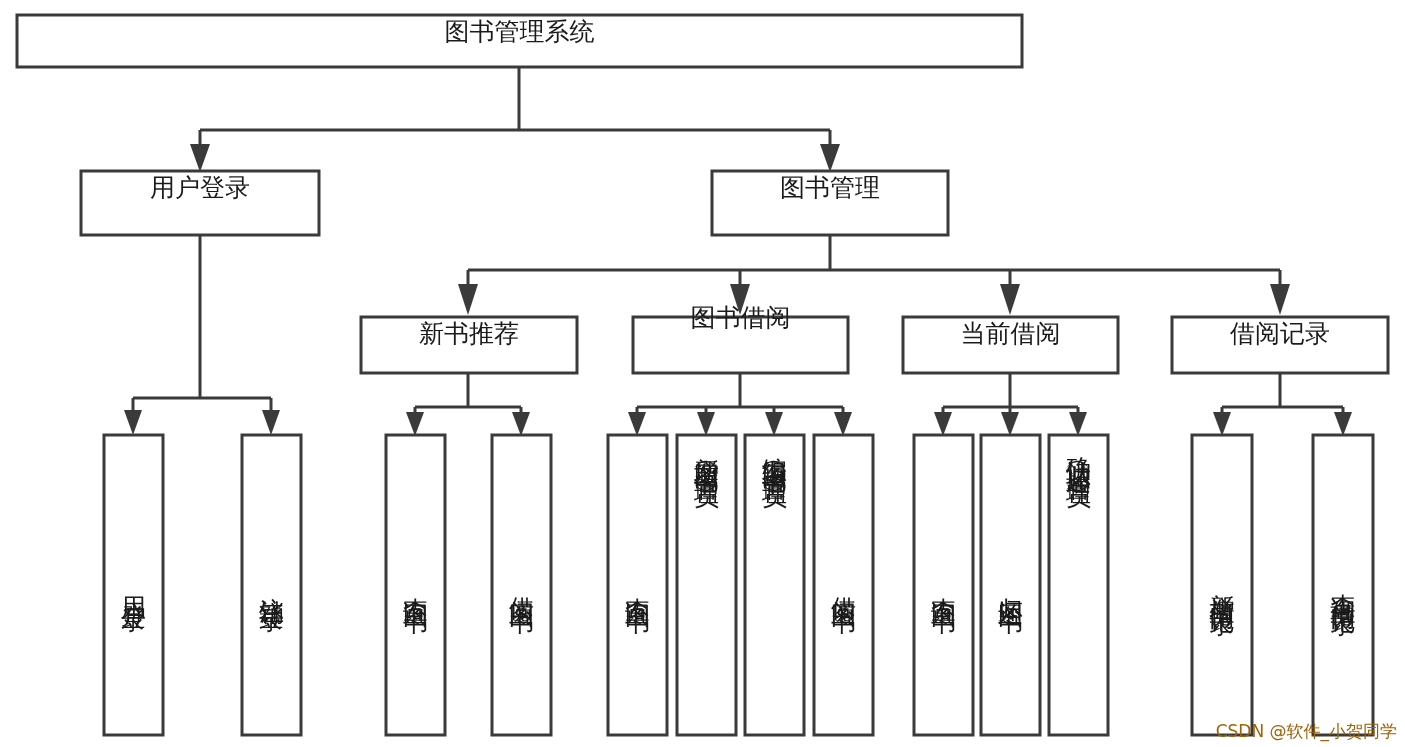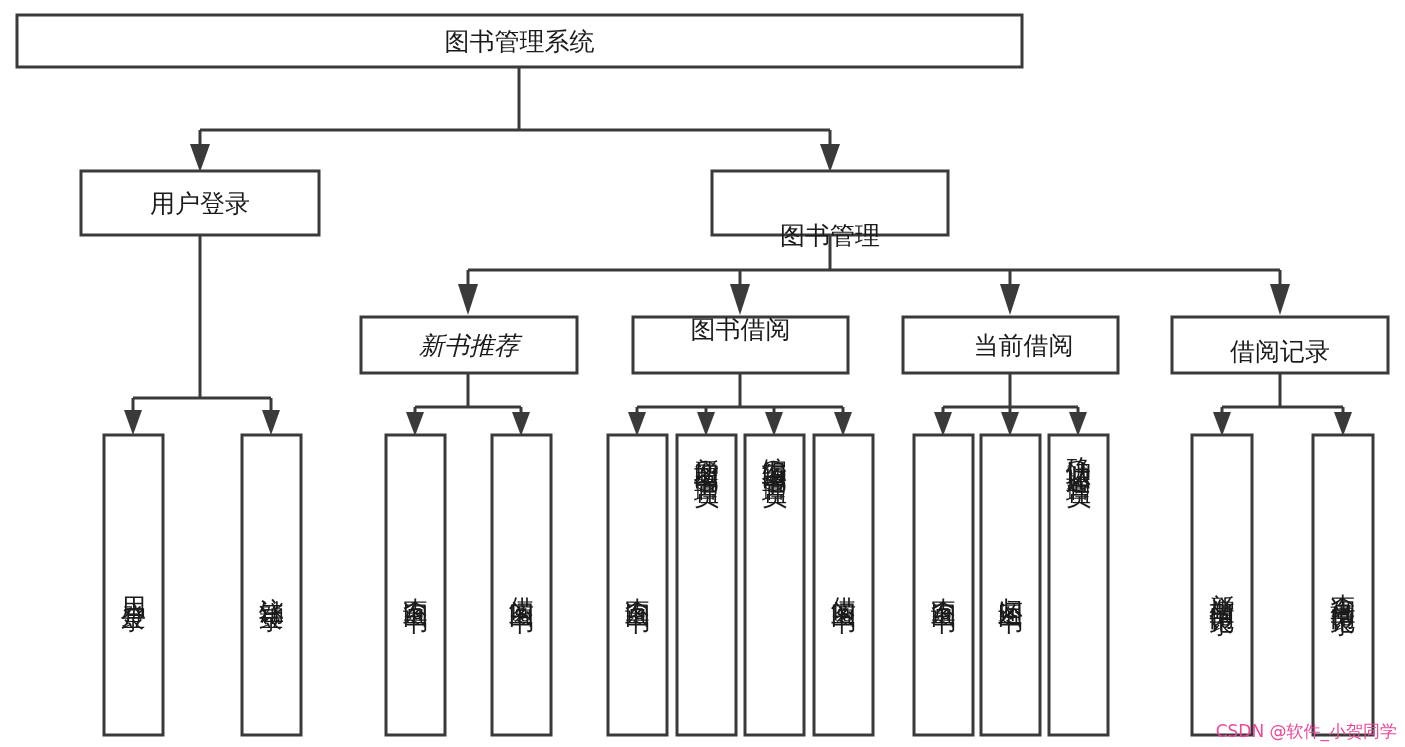--- a/index.html
+++ b/index.html
@@ -38,21 +38,21 @@
   .arrow-head {
     fill: #3a3a3a;
     stroke: none;
   }
   .watermark {
     position: absolute;
     right: 8px;
     bottom: 4px;
     font-family: "DejaVu Sans", "Liberation Sans", sans-serif;
     font-size: 17px;
-    color: #ec4899;
+    color: #a16207;
     white-space: nowrap;
     pointer-events: none;
   }
   .vlabel-wrap {
     position: absolute;
     display: flex;
     align-items: center;
     justify-content: center;
     box-sizing: border-box;
     pointer-events: none;
@@ -64,21 +64,20 @@
     line-height: 1.08;
     letter-spacing: 4px;
     color: #1a1a1a;
     text-align: center;
     white-space: pre;
     font-family: "DejaVu Sans", "Liberation Sans", sans-serif;
   }
   .hlabel-wrap {
     position: absolute;
     display: flex;
-    align-items: center;
     justify-content: center;
     box-sizing: border-box;
     pointer-events: none;
     border-radius: 24px;
   }
   .hlabel-text {
     font-size: 25px;
     color: #1a1a1a;
     white-space: nowrap;
     font-family: "DejaVu Sans", "Liberation Sans", sans-serif;
@@ -196,31 +195,31 @@
     <rect class="node-box" x="1313" y="435" width="60" height="300"></rect>
   </svg>
 
   <div class="hlabel-wrap" style="left:17px; top:15px; width:1005px; height:52px;">
     <span class="hlabel-text">图书管理系统</span>
   </div>
 
   <div class="hlabel-wrap" style="left:81px; top:171px; width:238px; height:64px;">
     <span class="hlabel-text">用户登录</span>
   </div>
-  <div class="hlabel-wrap" style="left:712px; top:171px; width:236px; height:64px;margin-top:32px;">
+  <div class="hlabel-wrap" style="left:712px; top:171px; width:236px; height:64px;">
     <span class="hlabel-text">图书管理</span>
   </div>
 
-  <div class="hlabel-wrap" style="left:361px; top:317px; width:216px; height:56px;font-style:italic;">
+  <div class="hlabel-wrap" style="left:361px; top:317px; width:216px; height:56px;">
     <span class="hlabel-text">新书推荐</span>
   </div>
   <div class="hlabel-wrap" style="left:633px; top:301px; width:215px; height:56px;">
     <span class="hlabel-text">图书借阅</span>
   </div>
-  <div class="hlabel-wrap" style="left:903px; top:317px; width:215px; height:56px;margin-left:13px;">
+  <div class="hlabel-wrap" style="left:903px; top:317px; width:215px; height:56px;">
     <span class="hlabel-text">当前借阅</span>
   </div>
   <div class="hlabel-wrap" style="left:1172px; top:317px; width:216px; height:68px;">
     <span class="hlabel-text">借阅记录</span>
   </div>
 
   <div class="vlabel-wrap" style="left:104px; top:435px; width:59px; height:300px;">
     <span class="vlabel-text">用户登录</span>
   </div>
   <div class="vlabel-wrap" style="left:242px; top:435px; width:59px; height:300px;">

